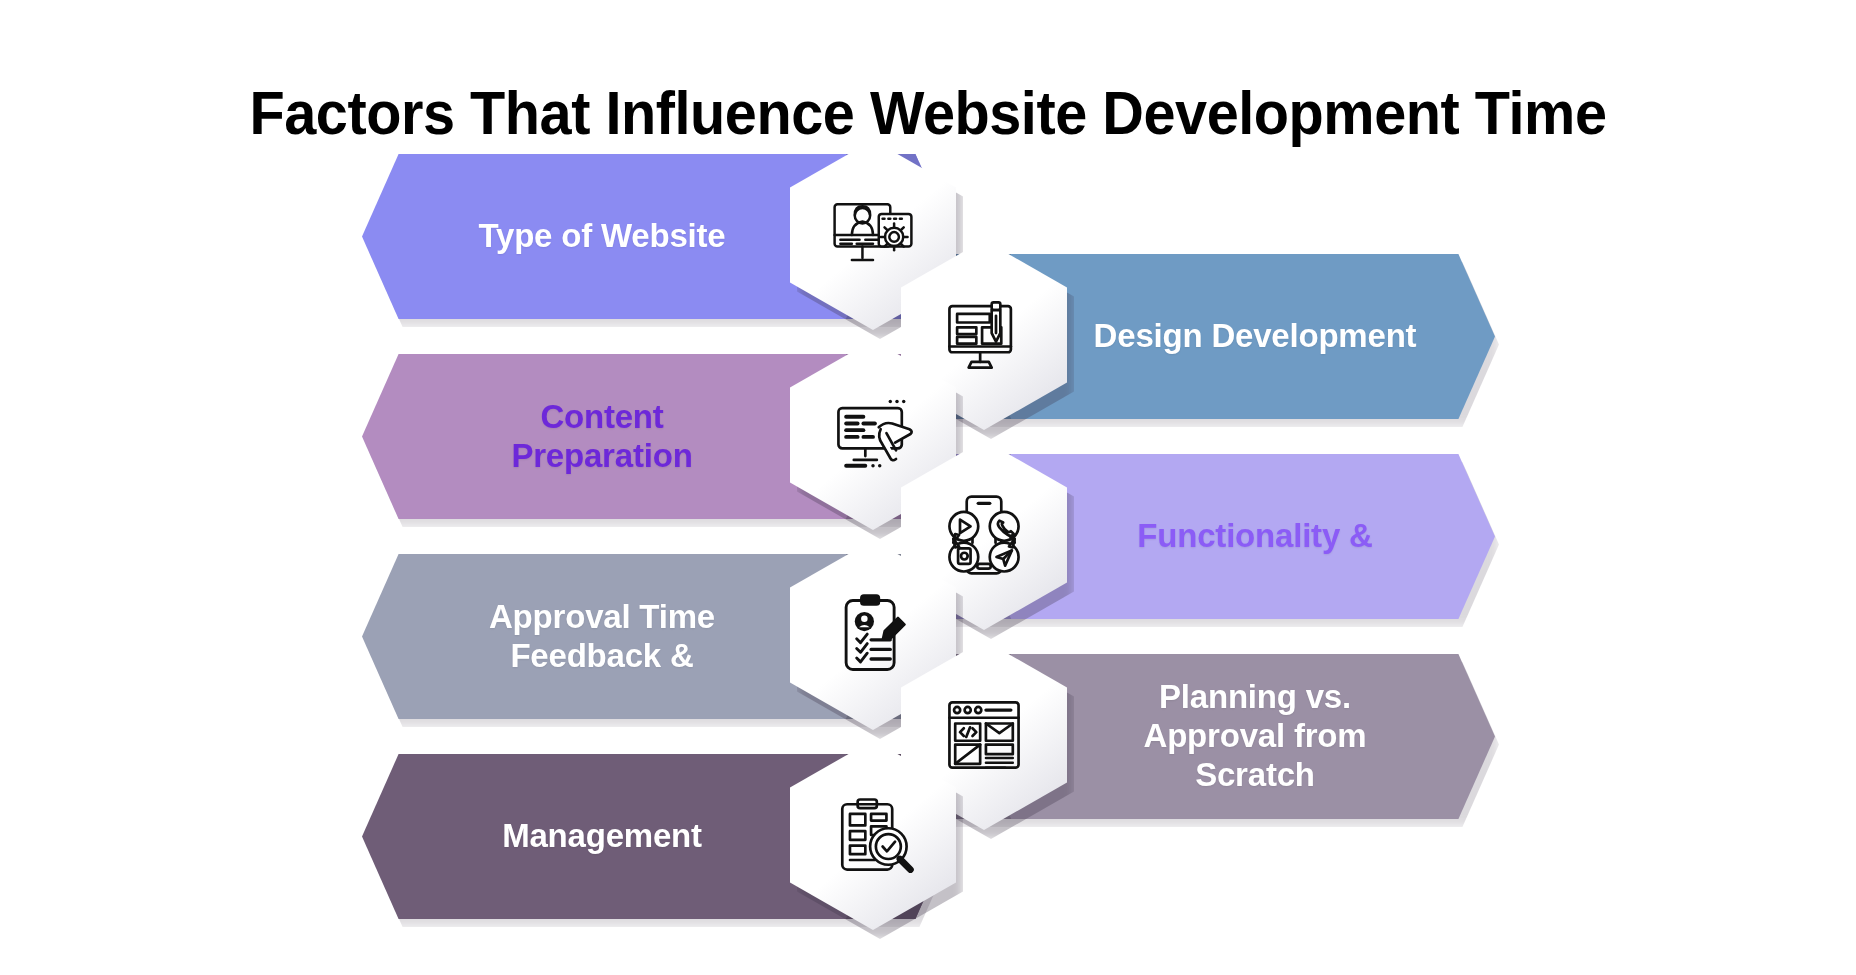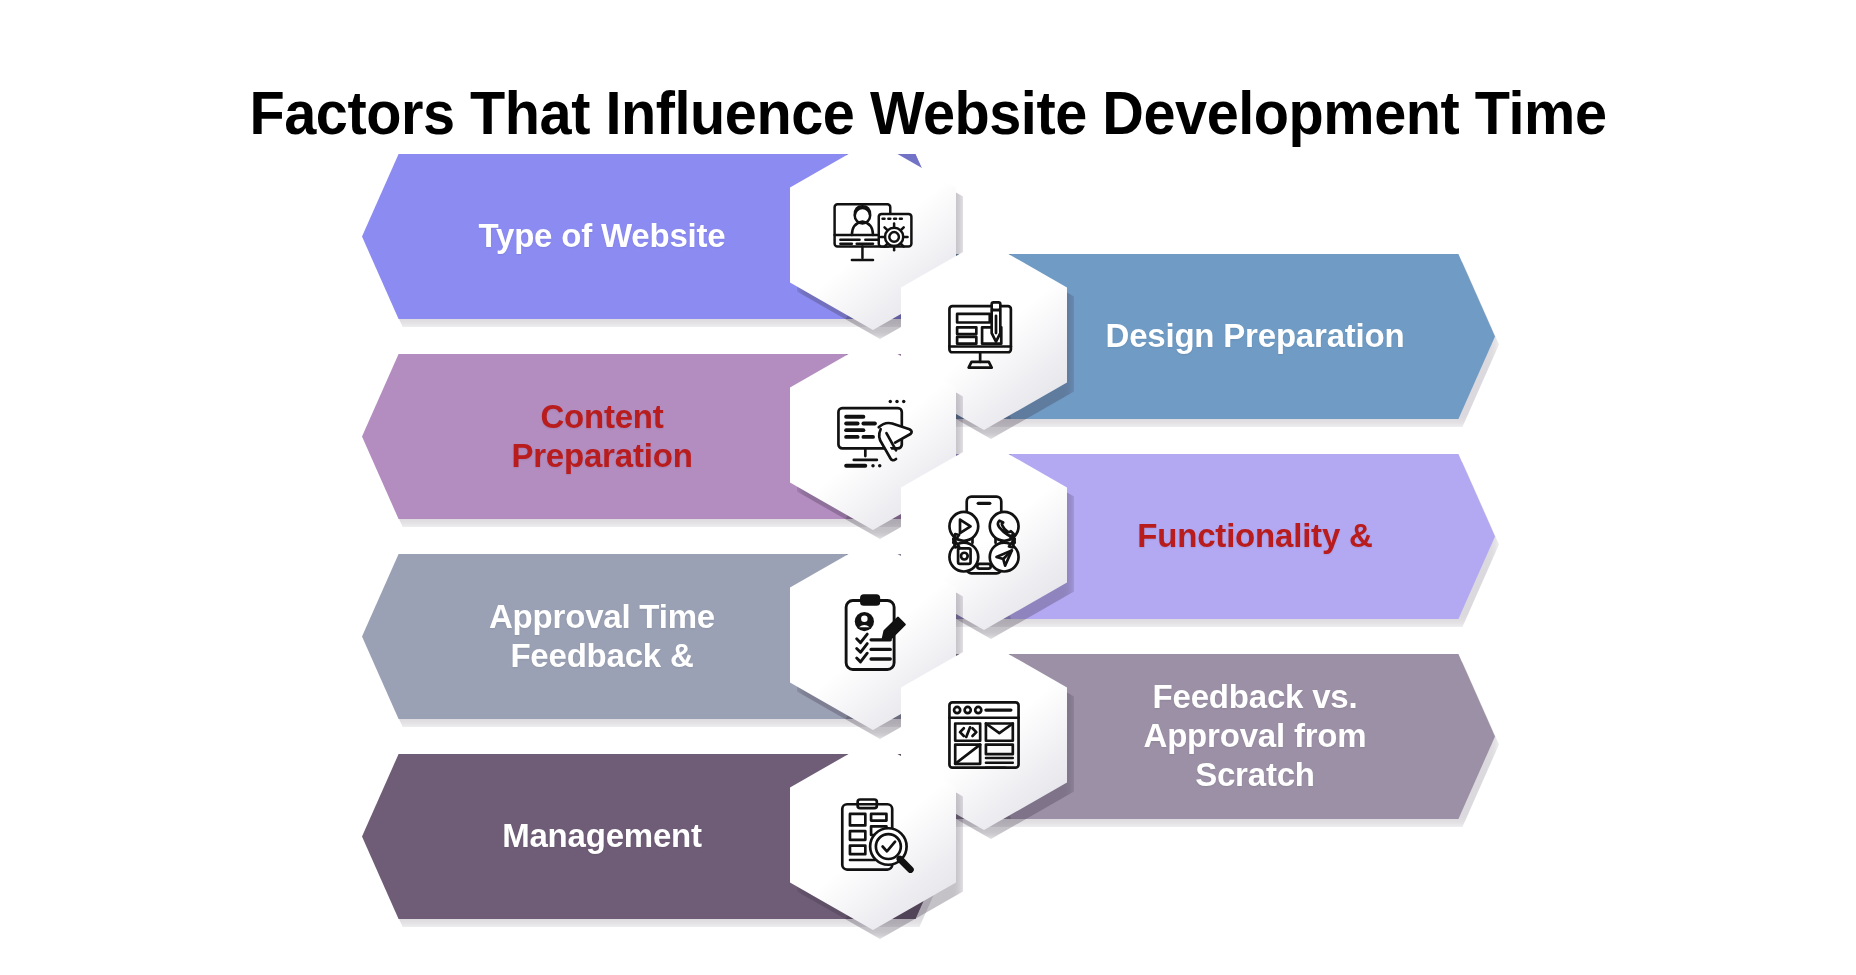--- a/index.html
+++ b/index.html
@@ -195,21 +195,21 @@
         </svg>
       </div>
     </div>
   </div>
 
   <div class="row right" style="top:100px;">
     <div class="banner">
       <div class="shadow"></div>
       <div class="shape" id="shape-1" style="background: rgb(111, 155, 196);"></div>
       <div class="bevel" id="bevel-1" style="background: rgb(111, 155, 196);"></div>
-      <div class="label" style="color: rgb(255, 255, 255);">Design Preparation</div>
+      <div class="label" style="color: rgb(255, 255, 255);">Design Development</div>
     </div>
     <div class="iconhex">
       <div class="hexshadow"></div>
       <div class="hexface">
         <svg viewBox="0 0 100 100" fill="none" stroke="#111" stroke-width="2.8" stroke-linecap="round" stroke-linejoin="round">
           <rect x="14" y="20" width="64" height="48" rx="3"></rect>
           <line x1="14" y1="62" x2="78" y2="62"></line>
           <rect x="22" y="28" width="34" height="9"></rect>
           <rect x="22" y="42" width="20" height="7"></rect>
           <rect x="22" y="52" width="20" height="7"></rect>
@@ -224,21 +224,21 @@
         </svg>
       </div>
     </div>
   </div>
 
   <div class="row left" style="top:200px;">
     <div class="banner">
       <div class="shadow"></div>
       <div class="shape" id="shape-2" style="background: rgb(179, 140, 192);"></div>
       <div class="bevel" id="bevel-2" style="background: rgb(179, 140, 192);"></div>
-      <div class="label" style="color: #b91c1c;">
+      <div class="label" style="color: #6d28d9;">
         <div>Content</div>
         <div>Preparation</div>
       </div>
     </div>
     <div class="iconhex">
       <div class="hexshadow"></div>
       <div class="hexface">
         <svg viewBox="0 0 100 100" fill="none" stroke="#111" stroke-width="2.8" stroke-linecap="round" stroke-linejoin="round">
           <circle cx="68" cy="15" r="1.8" fill="#111" stroke="none"></circle>
           <circle cx="75" cy="15" r="1.8" fill="#111" stroke="none"></circle>
@@ -261,21 +261,21 @@
         </svg>
       </div>
     </div>
   </div>
 
   <div class="row right" style="top:300px;">
     <div class="banner">
       <div class="shadow"></div>
       <div class="shape" id="shape-3" style="background: rgb(179, 168, 242);"></div>
       <div class="bevel" id="bevel-3" style="background: rgb(179, 168, 242);"></div>
-      <div class="label" style="color: #b91c1c;">
+      <div class="label" style="color: #8b5cf6;">
         <div>Functionality &amp;</div>
       </div>
     </div>
     <div class="iconhex">
       <div class="hexshadow"></div>
       <div class="hexface">
         <svg viewBox="0 0 100 100" fill="none" stroke="#111" stroke-width="2.8" stroke-linecap="round" stroke-linejoin="round">
           <rect x="32" y="10" width="36" height="80" rx="5"></rect>
           <line x1="44" y1="17" x2="56" y2="17" stroke-width="3.5"></line>
           <rect x="43" y="80" width="14" height="5" rx="2.5"></rect>
@@ -340,21 +340,21 @@
       </div>
     </div>
   </div>
 
   <div class="row right" style="top:500px;">
     <div class="banner">
       <div class="shadow"></div>
       <div class="shape" id="shape-5" style="background: rgb(155, 144, 165);"></div>
       <div class="bevel" id="bevel-5" style="background: rgb(155, 144, 165);"></div>
       <div class="label" style="color: rgb(255, 255, 255);">
-        <div>Feedback vs.</div>
+        <div>Planning vs.</div>
         <div>Approval from</div>
         <div>Scratch</div>
       </div>
     </div>
     <div class="iconhex">
       <div class="hexshadow"></div>
       <div class="hexface">
         <svg viewBox="0 0 100 100" fill="none" stroke="#111" stroke-width="2.8" stroke-linecap="round" stroke-linejoin="round">
           <rect x="14" y="16" width="72" height="68" rx="3"></rect>
           <line x1="14" y1="32" x2="86" y2="32"></line>

